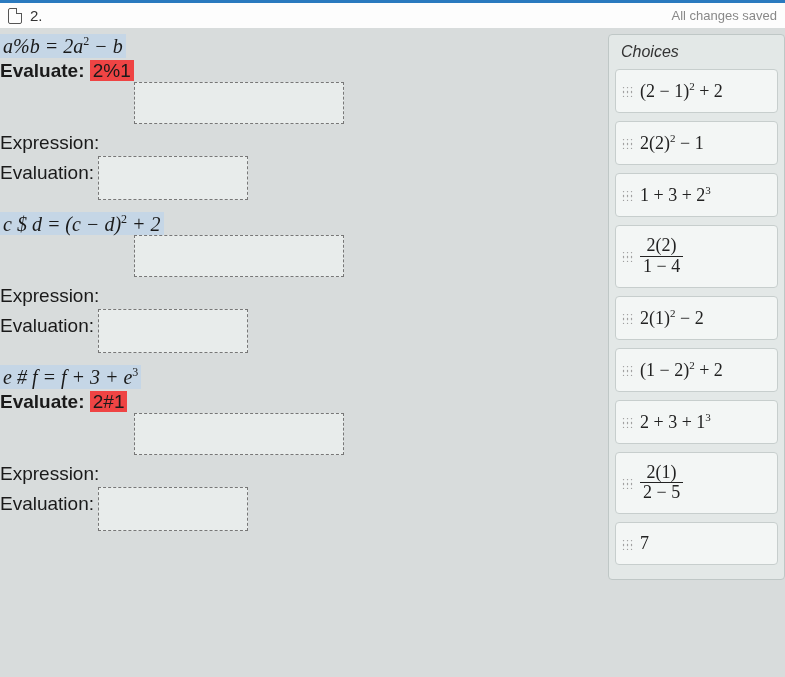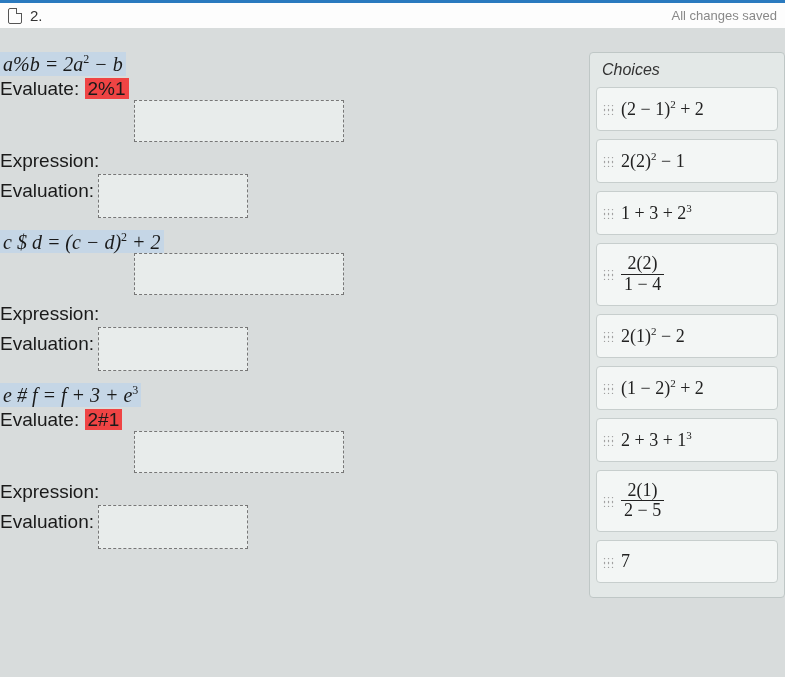--- a/index.html
+++ b/index.html
@@ -39,42 +39,42 @@
     content: "";
     position: absolute;
     right: -1px; top: -1px;
     width: 5px; height: 5px;
     background: #fdfdfd;
     border-left: 1px solid #555;
     border-bottom: 1px solid #555;
   }
   .content {
     display: flex;
-    padding-top: 24px;
+    padding-top: 6px;
   }
   .left {
     flex: 1;
     padding-right: 10px;
     color: #1a1a1a;
   }
   .problem { margin-bottom: 12px; }
   .def {
     font-size: 20px;
     background: #c5d6e6;
     display: inline-block;
     padding: 0 3px;
     font-family: "Times New Roman", serif;
     font-style: italic;
   }
   .def sup { font-size: 12px; font-style: normal; }
   .eval-line {
     font-size: 19px;
     margin-top: 2px;
   }
-  .eval-line b { font-weight: normal; }
+  .eval-line b { font-weight: bold; }
   .eval-val {
     background: #ef4444;
     padding: 0 3px;
   }
   .row {
     display: flex;
     align-items: flex-start;
     margin-top: 2px;
     font-size: 19px;
   }
@@ -82,21 +82,21 @@
   .dropzone {
     border: 1.5px dashed #777;
     background: #e8eceb;
     margin-left: 4px;
   }
   .dz-expr { width: 210px; height: 42px; }
   .dz-eval { width: 150px; height: 44px; }
   .indent { margin-left: 130px; }
 
   .right {
-    width: 196px;
+    width: 177px;
     padding: 6px;
     background: #e3e8e7;
     border: 1px solid #bfc7c6;
     border-radius: 4px;
   }
   .right h4 {
     margin: 2px 0 8px 6px;
     font-size: 16px;
     font-weight: normal;
     color: #333;

